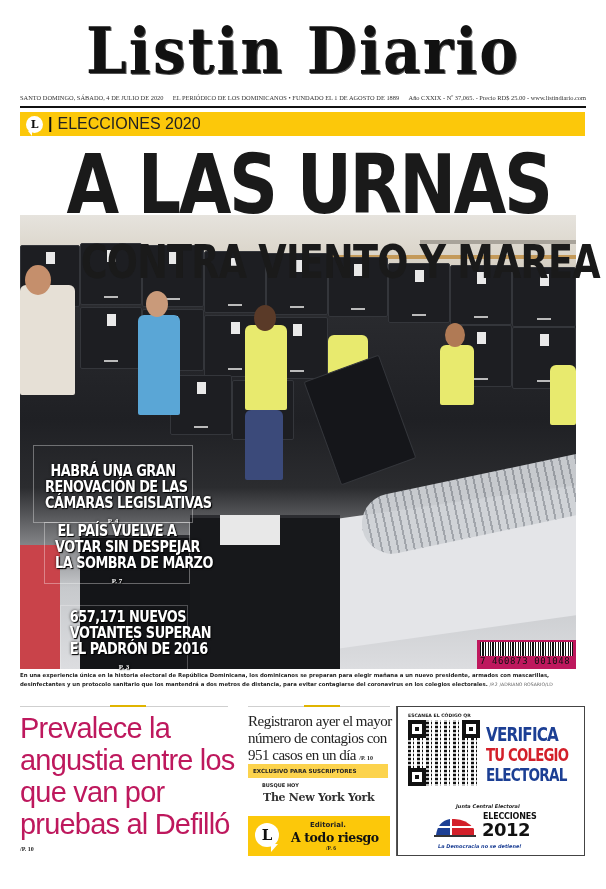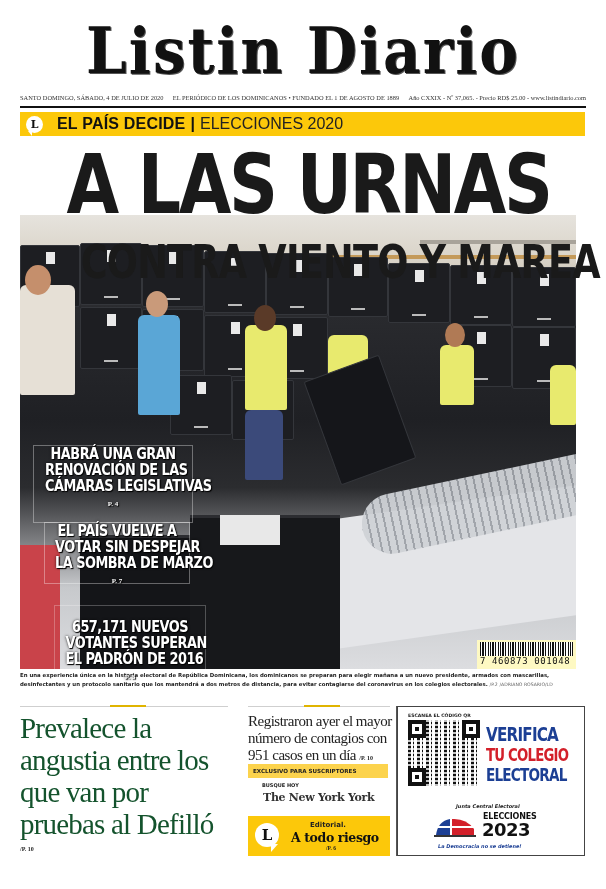--- a/index.html
+++ b/index.html
@@ -81,47 +81,47 @@
 
   
   .sub {
     position: absolute; z-index: 4; text-align: center; color: #fff;
     font-family: "DejaVu Sans", sans-serif; font-weight: bold; line-height: 1.06;
     text-shadow: 0 0 3px rgba(0,0,0,0.8), 1px 1px 1px #000;
     border: 1px solid rgba(255,255,255,0.35);
   }
   .sub .t { font-size: 15px; letter-spacing: -0.6px; transform: scaleX(0.86); transform-origin: center; white-space: nowrap; display: block; }
   .sub .p { font-family: "Liberation Serif", serif; font-size: 7px; margin-top: 6px; display: block; }
-  .sub1 { left: 33px; top: 445px; width: 160px; height: 78px; padding-top: 1px; }
+  .sub1 { left: 33px; top: 445px; width: 160px; height: 78px; padding-top: 18px; }
   .sub2 { left: 44px; top: 522px; width: 146px; height: 62px; padding-top: 1px; }
-  .sub3 { left: 54px; top: 605px; width: 152px; height: 66px; padding-top: 14px; border-color: rgba(255,255,255,0.25); }
+  .sub3 { left: 60px; top: 605px; width: 128px; height: 66px; padding-top: 4px; border-color: rgba(255,255,255,0.25); }
 
   
   .barcode {
-    position: absolute; left: 477px; top: 640px; width: 99px; height: 29px; background: #fef9c3; z-index: 5;
+    position: absolute; left: 477px; top: 640px; width: 99px; height: 29px; background: #be185d; z-index: 5;
     padding: 2px 3px;
   }
   .barcode-bars { height: 14px; width: 100%;
     background: repeating-linear-gradient(90deg, #111 0 1px, #fff 1px 2px, #111 2px 4px, #fff 4px 5px, #111 5px 6px, #fff 6px 8px, #111 8px 9px, #fff 9px 10px);
   }
   .barcode-num { font-family: "DejaVu Sans Mono", monospace; font-size: 9px; letter-spacing: 0.6px; color: #111; line-height: 10px; white-space: nowrap; }
 
   
   .caption {
     position: absolute; top: 671px; left: 20px; width: 566px;
     font-family: "DejaVu Sans", sans-serif; font-size: 5.4px; line-height: 9px; color: #222; font-weight: bold;
   }
   .caption .credit { font-weight: normal; color: #666; font-size: 4.6px; }
 
   
   .gray-rule { position: absolute; height: 1px; background: #cfcfcf; top: 706px; }
   .gold-tick { position: absolute; height: 2px; background: #e0b400; top: 705px; }
   .story-main {
     position: absolute; top: 712px; left: 20px; width: 215px;
-    font-family: Liberation Serif, serif; font-size: 29px; line-height: 32px; color: #14532d; letter-spacing: -0.8px;
+    font-family: Liberation Sans, sans-serif; font-size: 29px; line-height: 32px; color: #be185d; letter-spacing: -0.8px;
   }
   .story-main-page { position: absolute; top: 846px; left: 20px; font-family: "Liberation Serif", serif; font-weight: bold; font-size: 6px; color: #222; }
 
   .story-mid {
     position: absolute; top: 713px; left: 248px; width: 145px;
     font-family: "Liberation Serif", serif; font-size: 15px; line-height: 17px; color: #222; letter-spacing: -0.5px;
   }
   .story-mid .pg { font-size: 6px; font-weight: bold; letter-spacing: 0; }
 
   .excl {
@@ -186,21 +186,20 @@
 </div>
 <div class="dateline">
   <span>SANTO DOMINGO, SÁBADO, 4 DE JULIO DE 2020</span>
   <span>EL PERIÓDICO DE LOS DOMINICANOS • FUNDADO EL 1 DE AGOSTO DE 1889</span>
   <span>Año CXXIX - Nº 37,065. - Precio RD$ 25.00 - www.listindiario.com</span>
 </div>
 <div class="rule"></div>
 
 <div class="banner">
   <div class="banner-logo">L</div>
-  <span class="banner-bold">EL PAÍS DECIDE</span>
   <span class="banner-sep">|</span>
   <span class="banner-light">ELECCIONES 2020</span>
 </div>
 
 <div class="photo">
   <div class="photo-bg-top"></div>
   <div class="shelf" style="left:300px; top:40px; width:256px;"></div>
   <div class="shelf" style="left:400px; top:25px; width:156px; background:#a8a39a;"></div>
 
   <div class="crate" style="left:0;top:30px;width:60px;height:62px;">
@@ -363,15 +362,15 @@
   <div class="ad-electoral">ELECTORAL</div>
   <div class="ad-jce">Junta Central Electoral</div>
   <svg class="ad-flag" viewBox="0 0 42 22">
     <path d="M2 20 Q4 6 16 4 L16 20 Z" fill="#1c3f94"></path>
     <path d="M18 4 Q32 3 40 14 L40 20 L18 20 Z" fill="#d3202a"></path>
     <rect x="16" y="3" width="2" height="17" fill="#fff"></rect>
     <rect x="2" y="11" width="38" height="2" fill="#fff"></rect>
     <rect x="0" y="20" width="42" height="2" fill="#333"></rect>
   </svg>
   <div class="ad-elecciones">ELECCIONES</div>
-  <div class="ad-2020">2023</div>
+  <div class="ad-2020">2012</div>
   <div class="ad-tagline">La Democracia no se detiene!</div>
 </div>
 
 </body></html>

